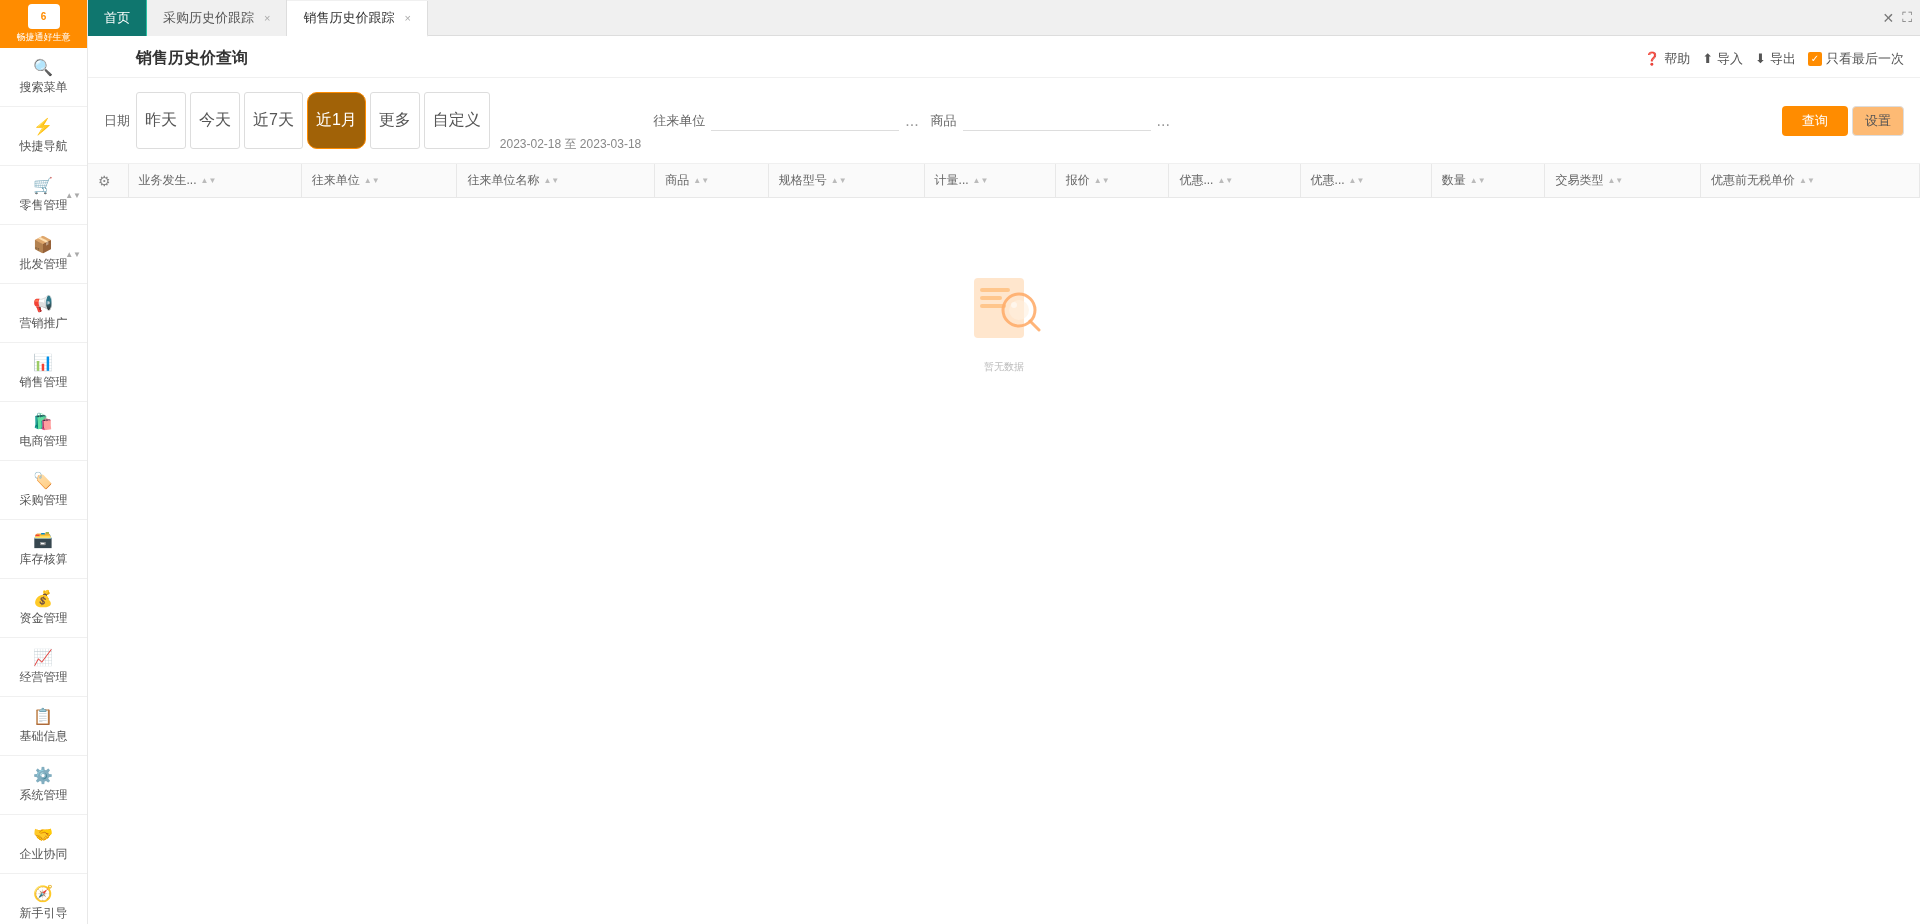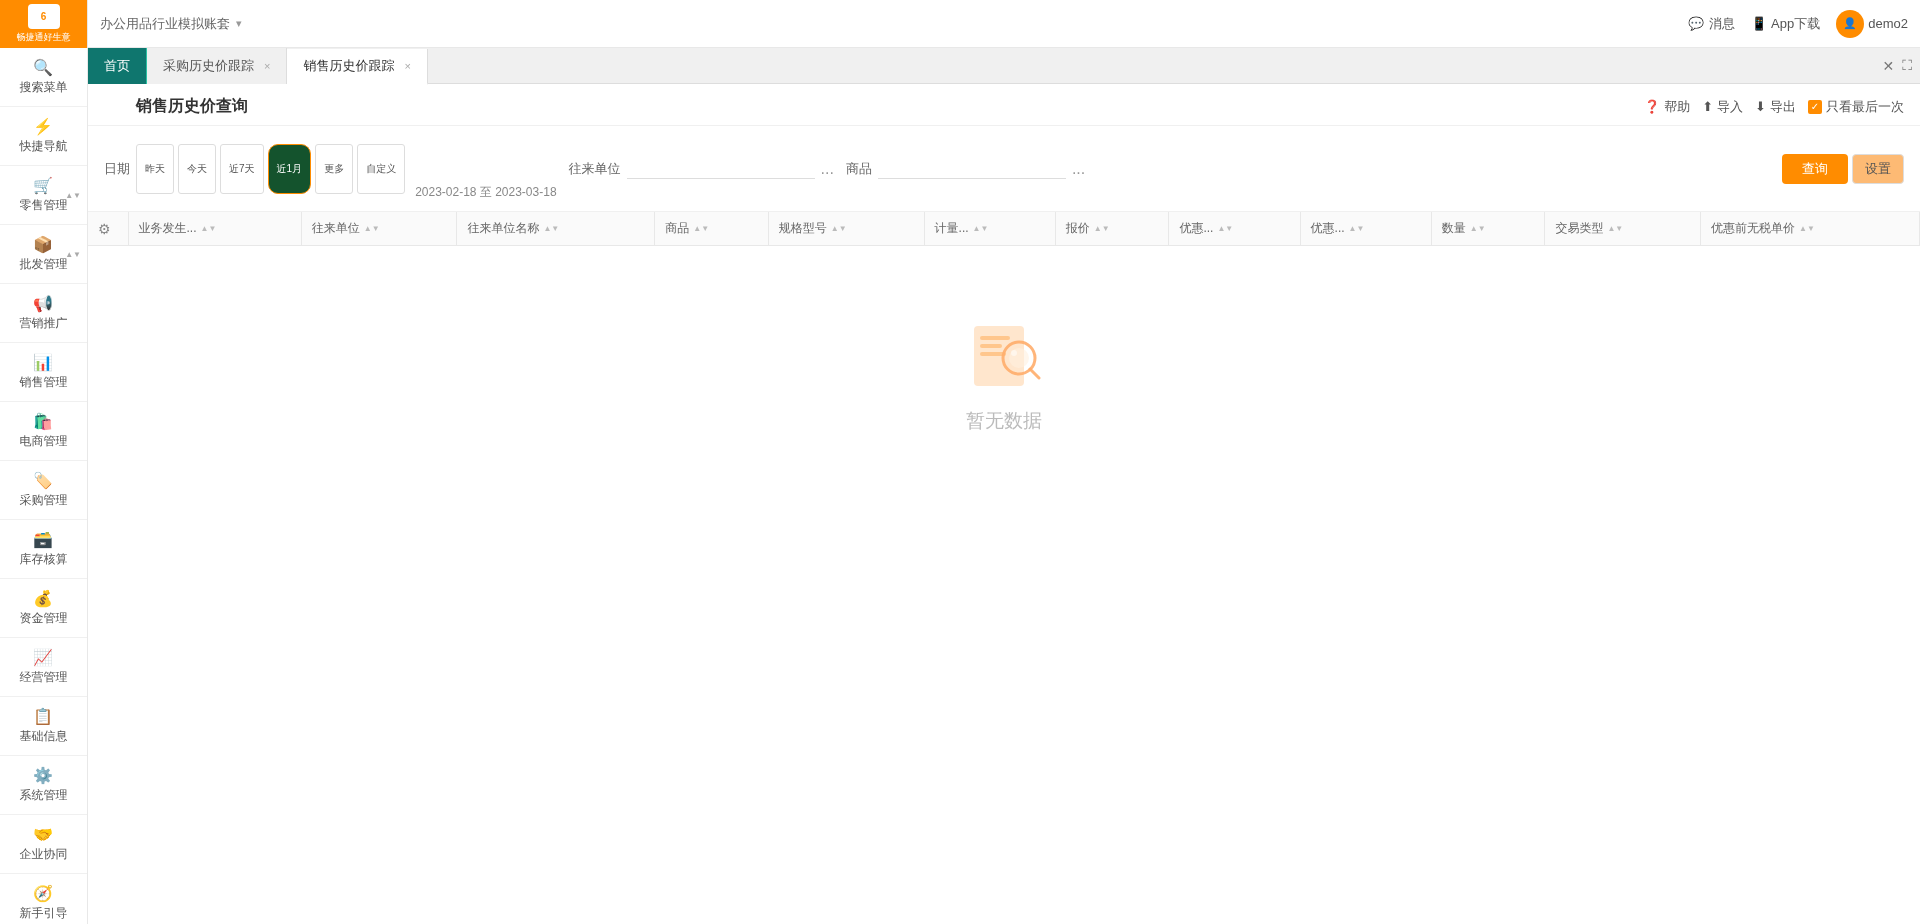--- a/index.html
+++ b/index.html
@@ -48,42 +48,42 @@
     .page-header-actions { display: flex; align-items: center; gap: 12px; font-size: 13px; color: #555; }
     .page-header-actions .action-item { display: flex; align-items: center; gap: 4px; cursor: pointer; }
     .checkbox-item { display: flex; align-items: center; gap: 4px; }
     .checkbox-orange { width: 14px; height: 14px; background: #ff8c00; border-radius: 2px; display: flex; align-items: center; justify-content: center; }
     .checkbox-orange::after { content: '✓'; color: #fff; font-size: 10px; }
 
     
     .filter-bar { padding: 10px 16px; display: flex; align-items: center; gap: 12px; background: #fff; border-bottom: 1px solid #f0f0f0; flex-wrap: wrap; }
     .filter-group { display: flex; align-items: center; gap: 6px; }
     .filter-label { color: #666; font-size: 13px; }
-    .date-btn { padding: 17px 8px; border-radius: 3px; border: 1px solid #ddd; background: #fff; font-size: 10px; cursor: pointer; color: #555; }
-    .date-btn.active { background: #14532d; color: #fff; border-color: #ff8c00; border-radius: 10px; }
+    .date-btn { padding: 17px 8px; border-radius: 3px; border: 1px solid #ddd; background: #fff; font-size: 16px; cursor: pointer; color: #555; }
+    .date-btn.active { background: #a16207; color: #fff; border-color: #ff8c00; border-radius: 10px; }
     .date-range { font-size: 12px; color: #888; margin-left: 4px; margin-top: 48px; }
     .filter-input-group { display: flex; align-items: center; gap: 6px; }
     .filter-input { border: none; border-bottom: 1px solid #ddd; padding: 2px 6px; font-size: 13px; color: #333; outline: none; min-width: 120px; background: transparent; }
     .filter-dots { color: #999; font-size: 16px; cursor: pointer; }
     .query-btn { padding: 6px 20px; background: #ff8c00; color: #fff; border: none; border-radius: 4px; cursor: pointer; font-size: 13px; }
     .settings-btn { padding: 5px 12px; background: #fdba74; color: #555; border: 1px solid #ddd; border-radius: 4px; cursor: pointer; font-size: 13px; }
     .filter-right { margin-left: auto; display: flex; flex-direction: row; gap: 4px; align-items: flex-end; }
 
     
     .table-area { flex: 1; overflow: auto; }
     .data-table { width: 100%; border-collapse: collapse; }
     .data-table th { background: #fafafa; border-bottom: 1px solid #e8e8e8; border-right: 1px solid #e8e8e8; padding: 8px 10px; font-size: 12px; color: #666; font-weight: normal; white-space: nowrap; text-align: left; position: sticky; top: 0; }
     .data-table th .sort-icons { display: inline-flex; flex-direction: column; margin-left: 4px; font-size: 8px; color: #bbb; vertical-align: middle; }
     .th-settings { width: 40px; text-align: center; }
     .gear-icon { color: #888; font-size: 14px; cursor: pointer; }
 
     
     .empty-state { flex: 1; display: flex; flex-direction: column; align-items: center; justify-content: center; padding: 60px 0; }
     .empty-illustration { width: 100px; height: 90px; position: relative; margin-bottom: 12px; }
-    .empty-text { color: #bbb; font-size: 19px; }
+    .empty-text { color: #bbb; font-size: 10px; }
 
     
     ::-webkit-scrollbar { width: 6px; height: 6px; }
     ::-webkit-scrollbar-thumb { background: #ddd; border-radius: 3px; }
   </style>
 </head>
 <body>
 
 <div class="sidebar">
   <div class="logo-area">
@@ -166,42 +166,20 @@
       <div class="sidebar-item has-arrow">
     <span class="item-icon">🧭</span>
     <span class="item-label">新手引导</span>
 
   </div>
     </div>
 </div>
 
 <div class="main">
 
-  <div class="topbar">
-    <div class="topbar-title">
-      <span>办公用品行业模拟账套</span>
-      <span class="dropdown-icon">▾</span>
-    </div>
-    <div class="topbar-right">
-      <div class="icon-btn">
-        <span>💬</span>
-        <span>消息</span>
-      </div>
-      <div class="icon-btn">
-        <span>📱</span>
-        <span>App下载</span>
-      </div>
-      <div class="icon-btn">
-        <div class="user-avatar">
-          <span>👤</span>
-        </div>
-        <span>demo2</span>
-      </div>
-    </div>
-  </div>
 
   <div class="tabs-bar" id="tabs-bar">
     <div class="tab home">
         <span>首页</span>
       </div>
       <div class="tab">
         <span>采购历史价跟踪</span>
         <span class="close-btn">×</span>
       </div>
       <div class="tab active">

